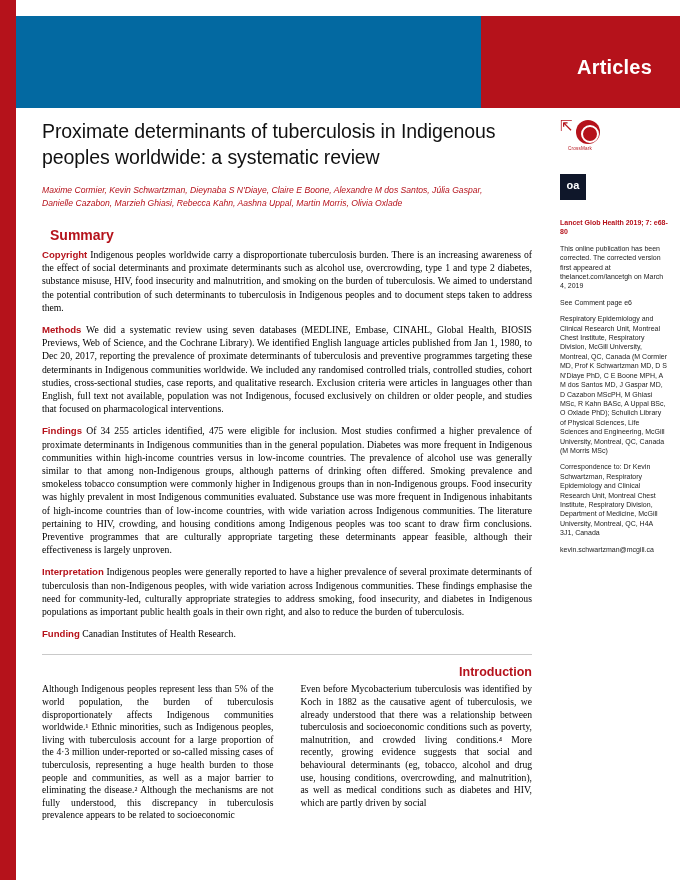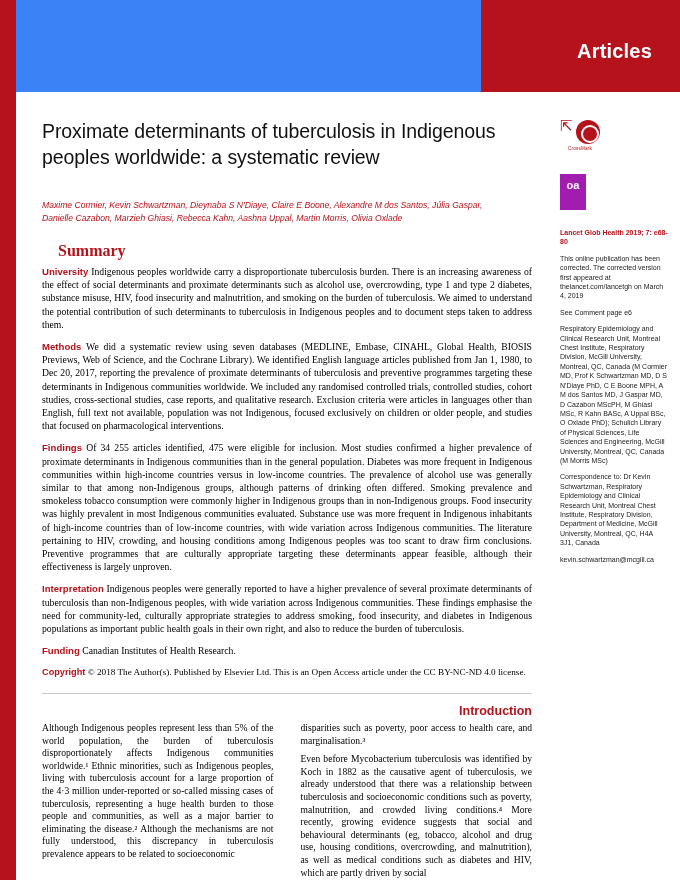--- a/index.html
+++ b/index.html
@@ -24,23 +24,23 @@
   
   .left-bar {
     position: absolute;
     left: 0; top: 0;
     width: 16px; height: 880px;
     background: #b5121b;
   }
   
   .header-band {
     position: absolute;
-    left: 16px; top: 0;
+    left: 16px; top: 16px;
     width: 664px; height: 92px;
-    background: #3b82f6;
+    background: #0369a1;
   }
   .header-red {
     position: absolute;
     left: 465px; top: 0;
     width: 215px; height: 92px;
     background: #b5121b;
   }
   .header-title {
     position: absolute;
     right: 28px;
@@ -59,39 +59,39 @@
     top: 118px;
     width: 490px;
   }
 
   .article-title {
     font-family: "Liberation Sans", sans-serif;
     font-size: 19.5px;
     line-height: 26px;
     color: #111;
     font-weight: normal;
-    margin: 0 0 29px 0;
+    margin: 0 0 14px 0;
     letter-spacing: -0.1px;
   }
   .authors {
     font-family: Liberation Sans, sans-serif;
     font-size: 8.6px;
     line-height: 12.5px;
     font-style: italic;
     color: #b5121b;
     margin-bottom: 18px;
     width: 470px;
   }
 
   .sec-head {
-    font-family: Liberation Serif, serif;
-    font-size: 16px;
-    font-weight: bold;
-    color: #b5121b;
-    margin: 0 0 5px 16px;
+    font-family: Liberation Sans, sans-serif;
+    font-size: 14px;
+    font-weight: bold;
+    color: #b5121b;
+    margin: 0 0 5px 8px;
   }
 
   .abs-para {
     font-family: "Liberation Serif", serif;
     font-size: 9.7px;
     line-height: 13.2px;
     text-align: justify;
     margin: 0 0 9px 0;
     color: #000;
   }
@@ -185,22 +185,22 @@
   .crossmark-arrow {
     position: absolute;
     left: 0px; top: 0px;
     width: 14px; height: 22px;
     color: #b5121b;
     font-family: "Liberation Sans", sans-serif;
     font-size: 15px;
     line-height: 15px;
   }
   .oa-badge {
-    width: 26px; height: 36px;
-    background: #a21caf;
+    width: 26px; height: 26px;
+    background: #0f172a;
     color: #fff;
     font-family: "Liberation Sans", sans-serif;
     font-size: 11px;
     font-weight: bold;
     text-align: center;
     line-height: 22px;
     margin-bottom: 18px;
   }
   .rail-cite {
     font-family: "Liberation Sans", sans-serif;
@@ -243,21 +243,21 @@
 
   <div class="content">
 
     <h1 class="article-title">Proximate determinants of tuberculosis in Indigenous peoples worldwide: a systematic review</h1>
 
     <div class="authors">Maxime Cormier, Kevin Schwartzman, Dieynaba S N'Diaye, Claire E Boone, Alexandre M dos Santos, Júlia Gaspar, Danielle Cazabon, Marzieh Ghiasi, Rebecca Kahn, Aashna Uppal, Martin Morris, Olivia Oxlade</div>
 
     <div class="sec-head">Summary</div>
 
     <p class="abs-para">
-      <span class="lbl">University</span>
+      <span class="lbl">Copyright</span>
       <span>Indigenous peoples worldwide carry a disproportionate tuberculosis burden. There is an increasing awareness of the effect of social determinants and proximate determinants such as alcohol use, overcrowding, type 1 and type 2 diabetes, substance misuse, HIV, food insecurity and malnutrition, and smoking on the burden of tuberculosis. We aimed to understand the potential contribution of such determinants to tuberculosis in Indigenous peoples and to document steps taken to address them.</span>
     </p>
 
     <p class="abs-para">
       <span class="lbl">Methods</span>
       <span>We did a systematic review using seven databases (MEDLINE, Embase, CINAHL, Global Health, BIOSIS Previews, Web of Science, and the Cochrane Library). We identified English language articles published from Jan 1, 1980, to Dec 20, 2017, reporting the prevalence of proximate determinants of tuberculosis and preventive programmes targeting these determinants in Indigenous communities worldwide. We included any randomised controlled trials, controlled studies, cohort studies, cross-sectional studies, case reports, and qualitative research. Exclusion criteria were articles in languages other than English, full text not available, population was not Indigenous, focused exclusively on children or older people, and studies that focused on pharmacological interventions.</span>
     </p>
 
     <p class="abs-para">
       <span class="lbl">Findings</span>
@@ -267,35 +267,30 @@
     <p class="abs-para">
       <span class="lbl">Interpretation</span>
       <span>Indigenous peoples were generally reported to have a higher prevalence of several proximate determinants of tuberculosis than non-Indigenous peoples, with wide variation across Indigenous communities. These findings emphasise the need for community-led, culturally appropriate strategies to address smoking, food insecurity, and diabetes in Indigenous populations as important public health goals in their own right, and also to reduce the burden of tuberculosis.</span>
     </p>
 
     <p class="abs-para">
       <span class="lbl">Funding</span>
       <span>Canadian Institutes of Health Research.</span>
     </p>
 
-    <p class="copyright">
-      <span class="lbl">Copyright</span>
-      <span>© 2018 The Author(s). Published by Elsevier Ltd. This is an Open Access article under the CC BY-NC-ND 4.0 license.</span>
-    </p>
 
     <hr class="rule">
 
     <div class="intro-head">Introduction</div>
 
     <div class="cols">
       <div class="col">
         <p class="body-para">Although Indigenous peoples represent less than 5% of the world population, the burden of tuberculosis disproportionately affects Indigenous communities worldwide.¹ Ethnic minorities, such as Indigenous peoples, living with tuberculosis account for a large proportion of the 4·3 million under-reported or so-called missing cases of tuberculosis, representing a huge health burden to those people and communities, as well as a major barrier to eliminating the disease.² Although the mechanisms are not fully understood, this discrepancy in tuberculosis prevalence appears to be related to socioeconomic</p>
       </div>
       <div class="col">
-        <p class="body-para">disparities such as poverty, poor access to health care, and marginalisation.³</p>
         <p class="body-para">Even before Mycobacterium tuberculosis was identified by Koch in 1882 as the causative agent of tuberculosis, we already understood that there was a relationship between tuberculosis and socioeconomic conditions such as poverty, malnutrition, and crowded living conditions.⁴ More recently, growing evidence suggests that social and behavioural determinants (eg, tobacco, alcohol and drug use, housing conditions, overcrowding, and malnutrition), as well as medical conditions such as diabetes and HIV, which are partly driven by social</p>
       </div>
     </div>
 
   </div>
 
   <div class="rail">
 
     <div class="logo-dot">
       <div class="crossmark-arrow">⇱</div>

